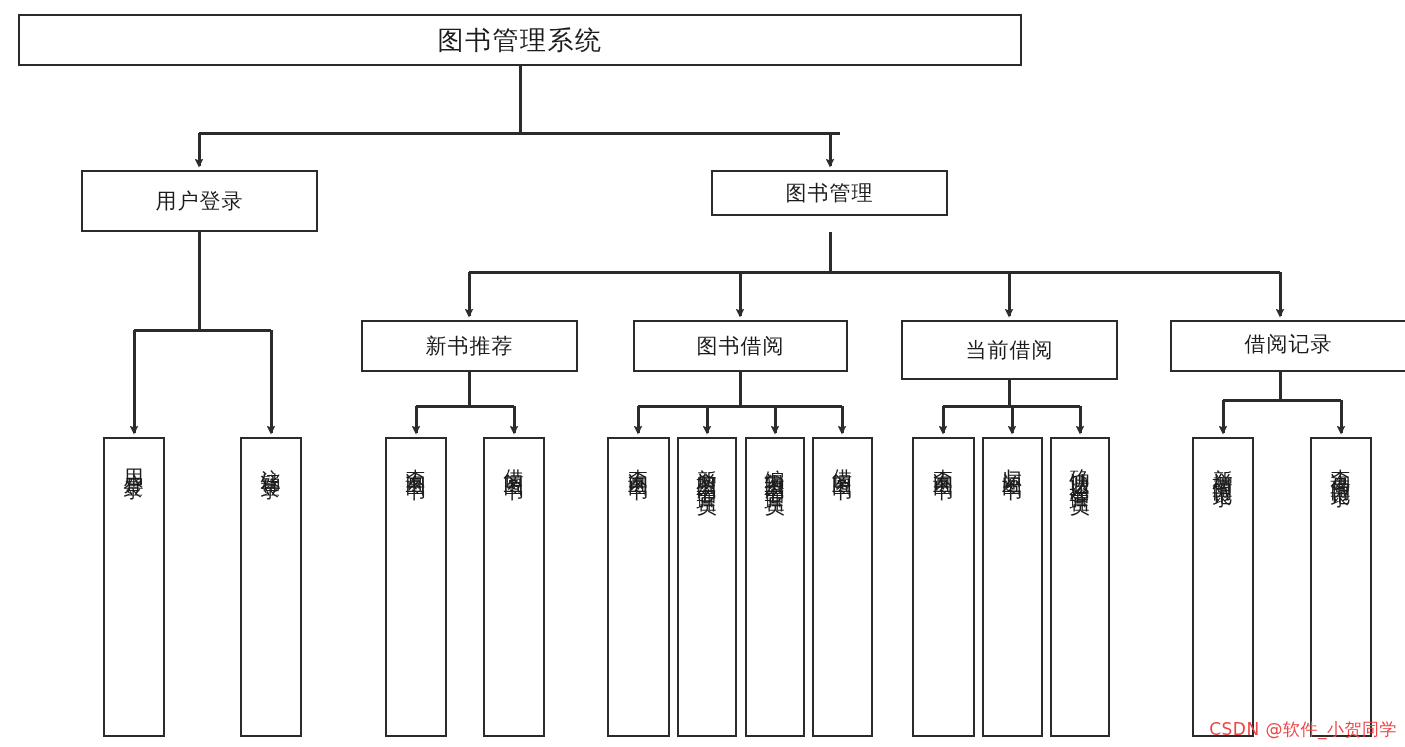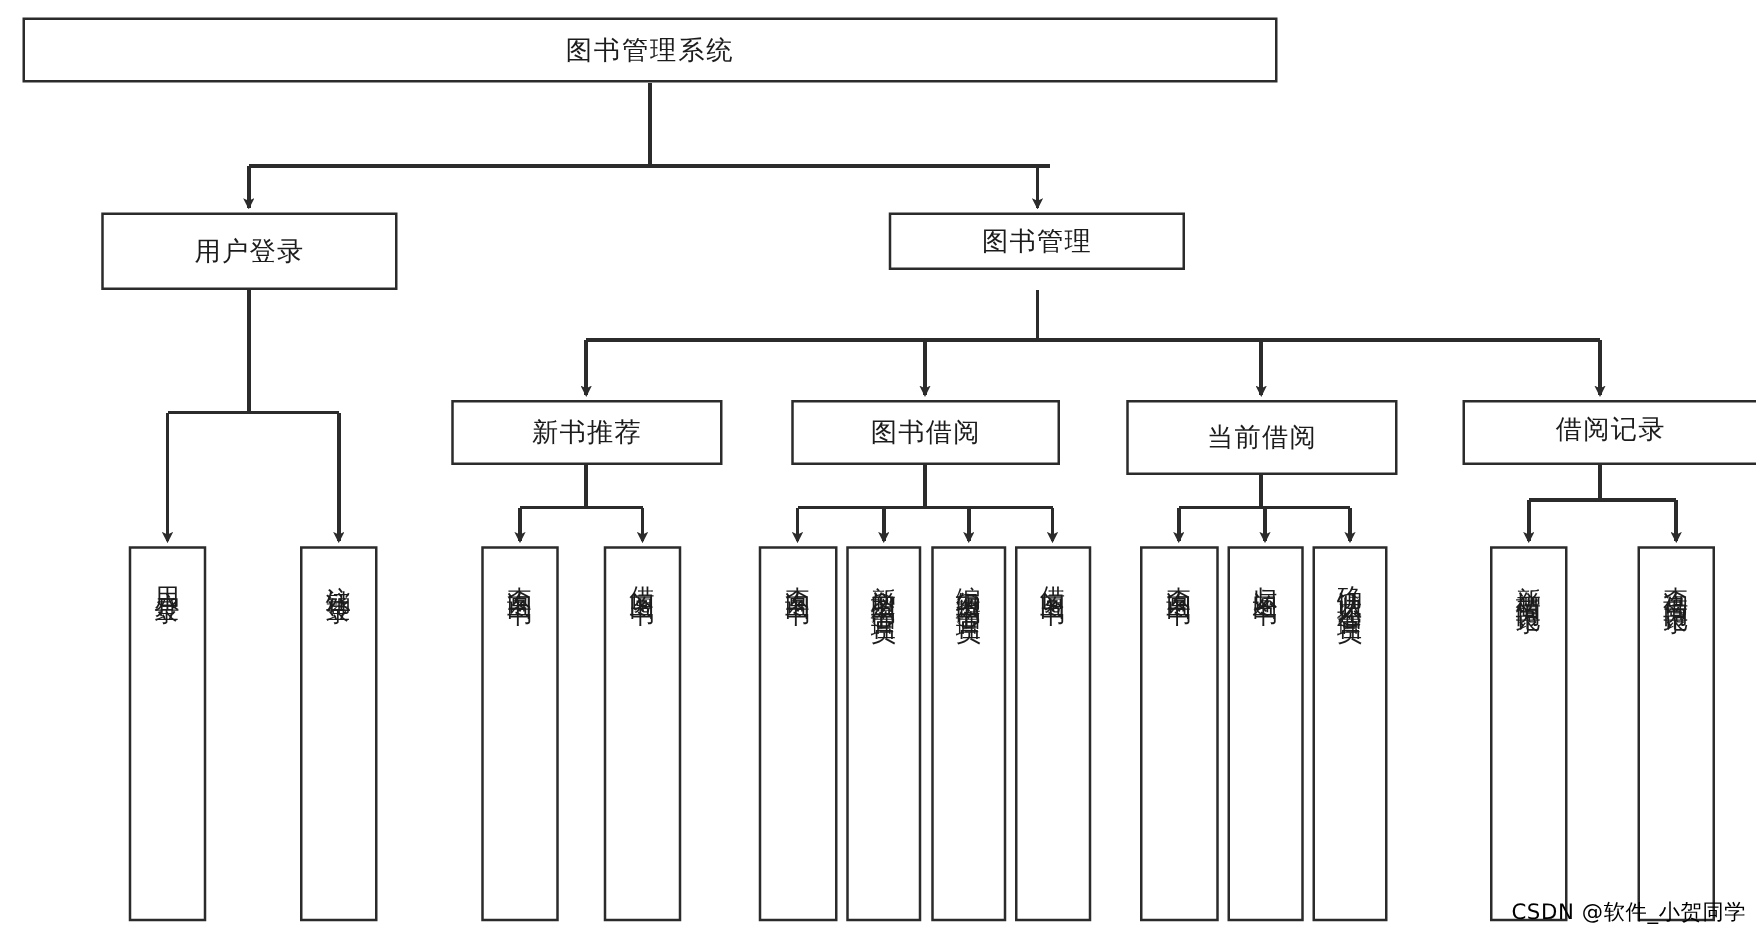--- a/index.html
+++ b/index.html
@@ -43,21 +43,21 @@
     display: block;
     line-height: 1.16;
     white-space: nowrap;
   }
   
   .node.h .label {
     font-size: 21px;
     letter-spacing: 1px;
   }
   .node.root .label {
-    font-size: 21px;
+    font-size: 26px;
     letter-spacing: 1.5px;
   }
   
   .node.v {
     align-items: flex-start;
     padding-top: 14px;
   }
   .node.v .label {
     writing-mode: vertical-rl;
     text-orientation: upright;
@@ -65,21 +65,21 @@
     letter-spacing: 4px;
     line-height: 1;
     white-space: nowrap;
   }
   
   #watermark {
     position: absolute;
     right: 8px;
     bottom: 6px;
     font-size: 17px;
-    color: #000000;
+    color: #ef4444;
     letter-spacing: 0.5px;
     white-space: nowrap;
     user-select: none;
   }
 </style>
 </head>
 <body>
 
 <div id="canvas">
 

